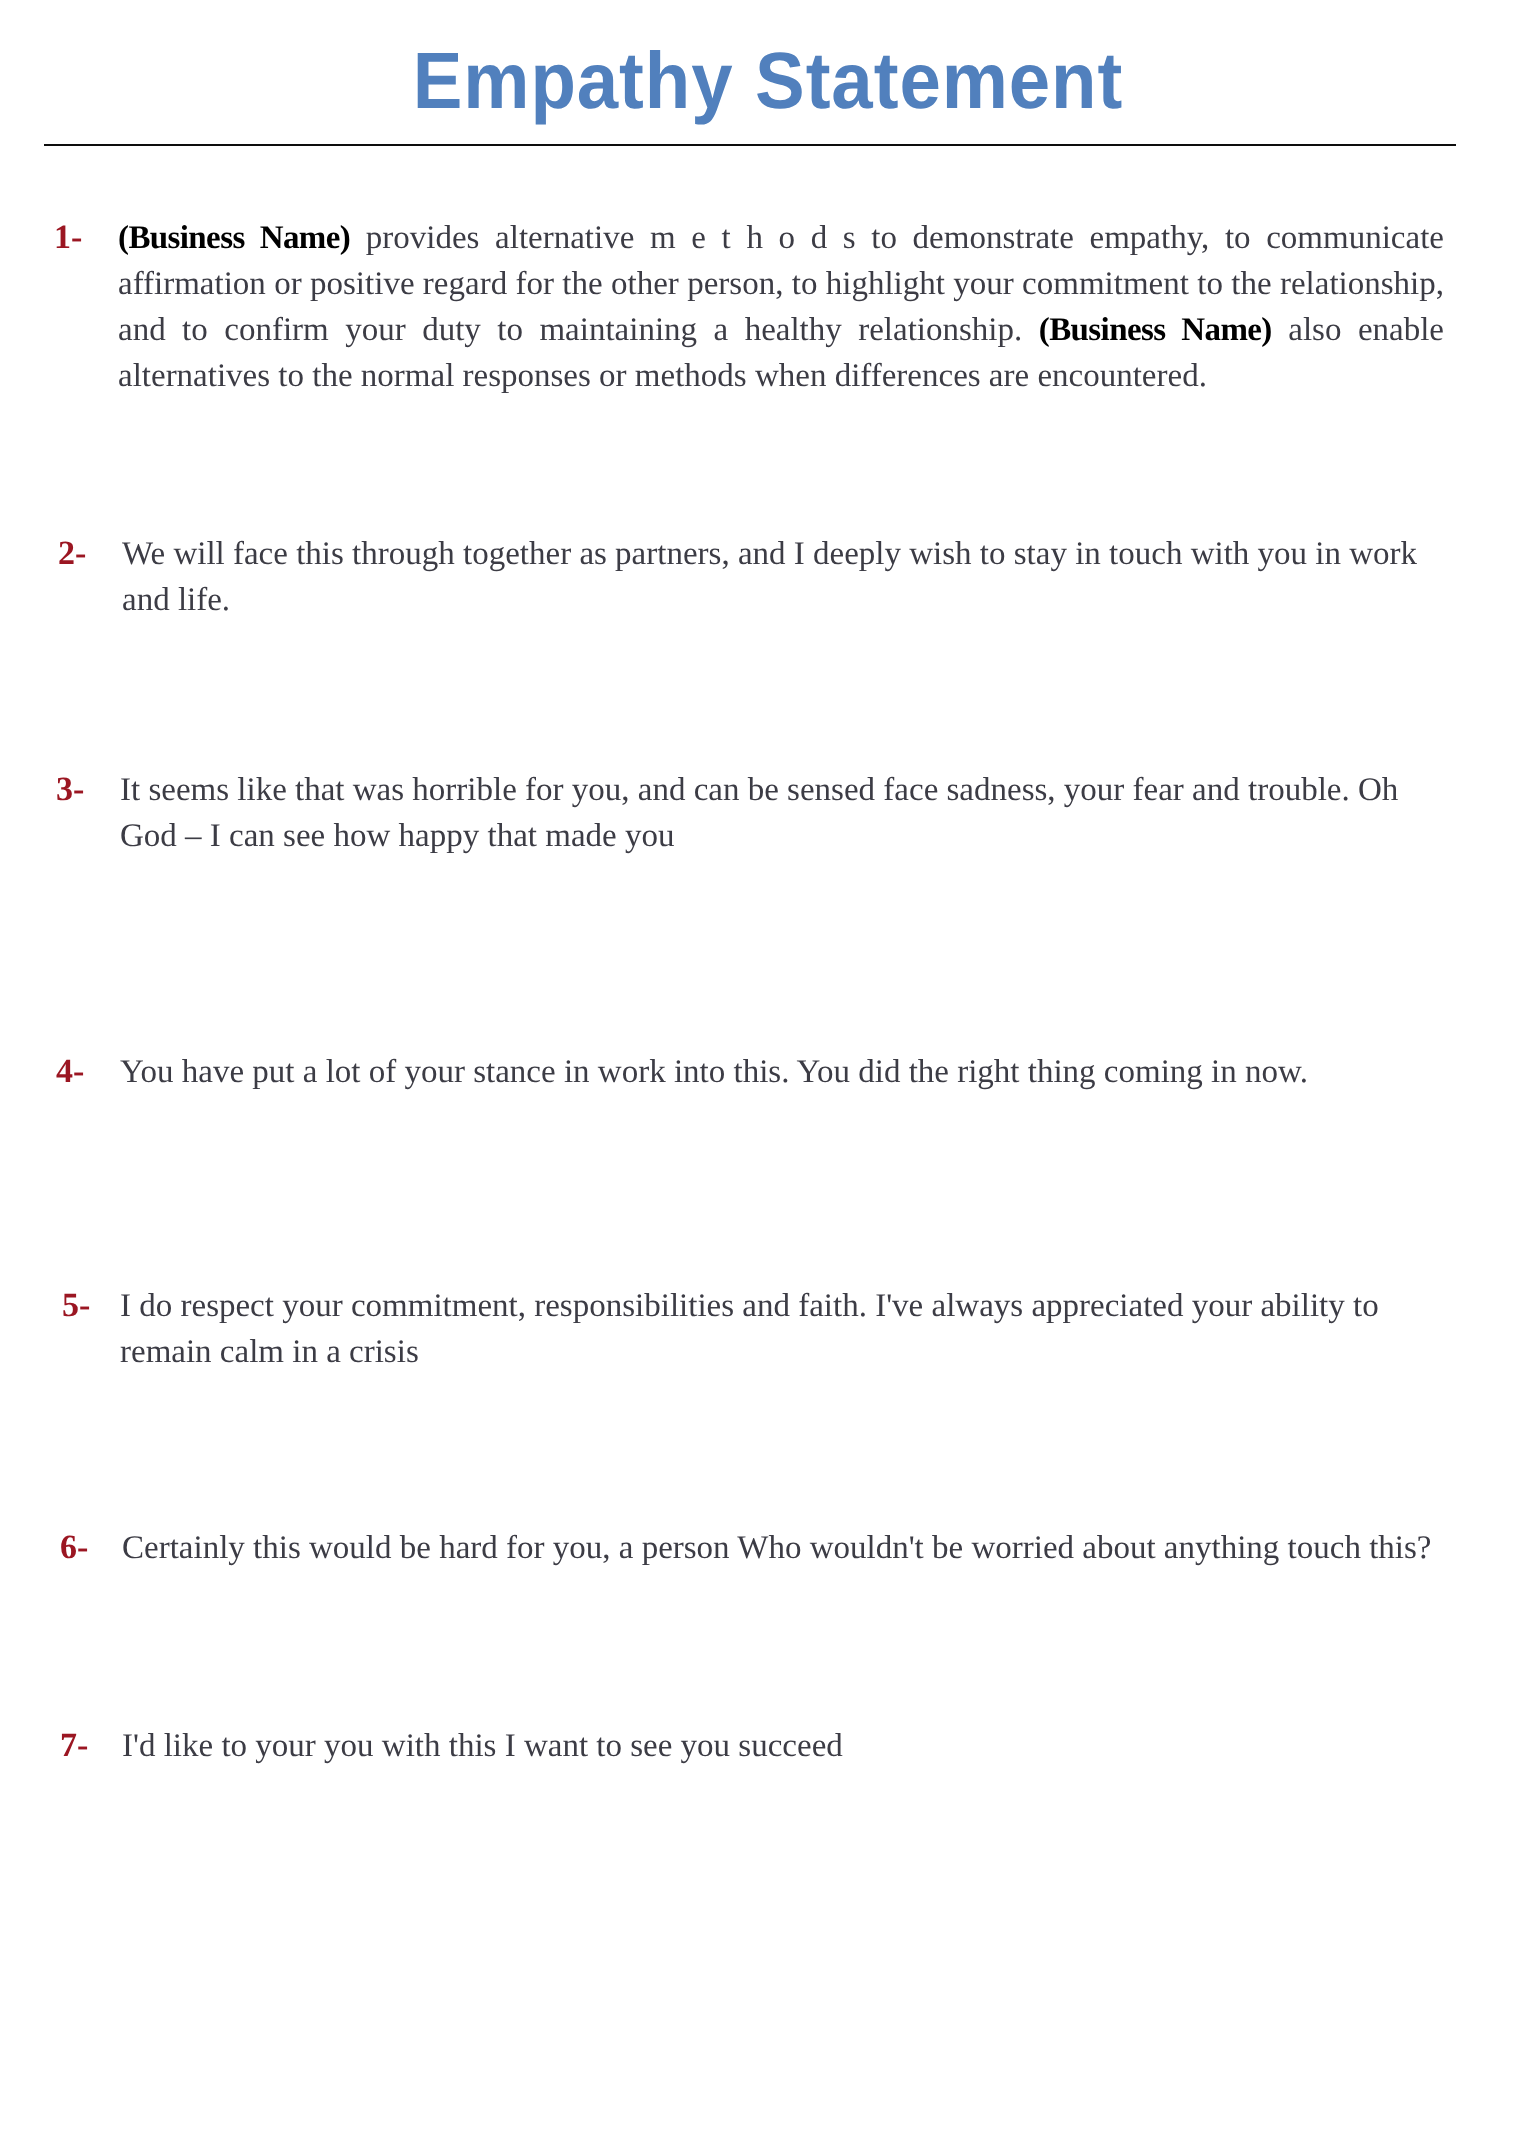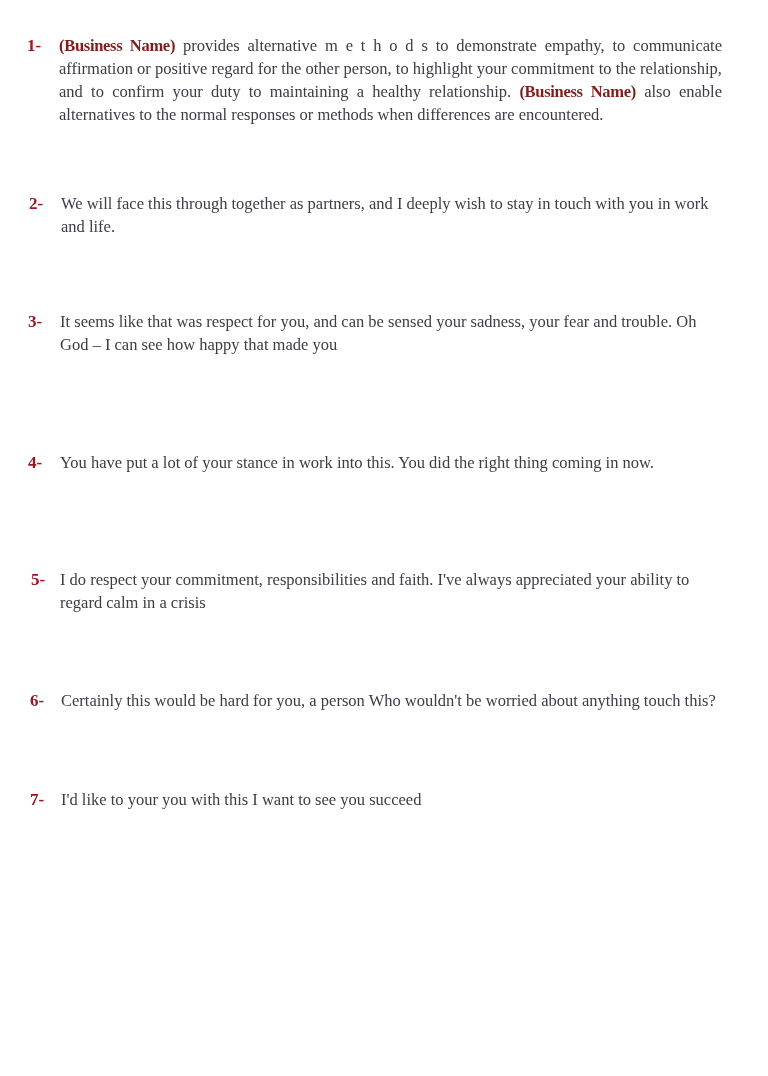--- a/index.html
+++ b/index.html
@@ -84,55 +84,59 @@
   .item.i1 .item-text { text-indent: 0; }
   .item.i2 { margin-left: 29px; margin-right: 48px; margin-top: 66px; }
   .item.i3 { margin-left: 28px; margin-right: 48px; margin-top: 72px; }
   .item.i4 { margin-left: 28px; margin-right: 48px; margin-top: 95px; }
   .item.i5 { margin-left: 31px; margin-right: 48px; margin-top: 94px; padding-left: 29px; }
   .item.i6 { margin-left: 30px; margin-right: 48px; margin-top: 75px; padding-left: 31px; }
   .item.i7 { margin-left: 30px; margin-right: 48px; margin-top: 76px; padding-left: 31px; }
 
   .bn {
     font-weight: bold;
-    color: #7f1d1d;
+    color: #000000;
     letter-spacing: -0.3px;
   }
 </style>
 </head>
 <body>
 
 <div class="page">
 
+  <div class="title-block">
+    <h1 class="doc-title">Empathy Statement</h1>
+    <hr class="title-rule">
+  </div>
 
   <div class="items">
 
     <div class="item i1">
       <span class="item-num">1-</span>
       <span class="item-text"><span class="bn">(Business Name)</span><span> provides alternative m e t h o d s to demonstrate empathy, to communicate affirmation or positive regard for the other person, to highlight your commitment to the relationship, and to confirm your duty to maintaining a healthy relationship. </span><span class="bn">(Business Name)</span><span> also enable alternatives to the normal responses or methods when differences are encountered.</span></span>
     </div>
 
     <div class="item i2">
       <span class="item-num">2-</span>
       <span class="item-text">We will face this through together as partners, and I deeply wish to stay in touch with you in work and life.</span>
     </div>
 
     <div class="item i3">
       <span class="item-num">3-</span>
-      <span class="item-text">It seems like that was respect for you, and can be sensed your sadness, your fear and trouble. Oh God – I can see how happy that made you</span>
+      <span class="item-text">It seems like that was horrible for you, and can be sensed face sadness, your fear and trouble. Oh God – I can see how happy that made you</span>
     </div>
 
     <div class="item i4">
       <span class="item-num">4-</span>
       <span class="item-text">You have put a lot of your stance in work into this. You did the right thing coming in now.</span>
     </div>
 
     <div class="item i5">
       <span class="item-num">5-</span>
-      <span class="item-text">I do respect your commitment, responsibilities  and faith. I've always appreciated your ability to regard calm in a crisis</span>
+      <span class="item-text">I do respect your commitment, responsibilities  and faith. I've always appreciated your ability to remain calm in a crisis</span>
     </div>
 
     <div class="item i6">
       <span class="item-num">6-</span>
       <span class="item-text">Certainly this would be hard for you, a person Who wouldn't be worried about anything touch this?</span>
     </div>
 
     <div class="item i7">
       <span class="item-num">7-</span>
       <span class="item-text">I'd like to your you with this I want to see you succeed</span>

